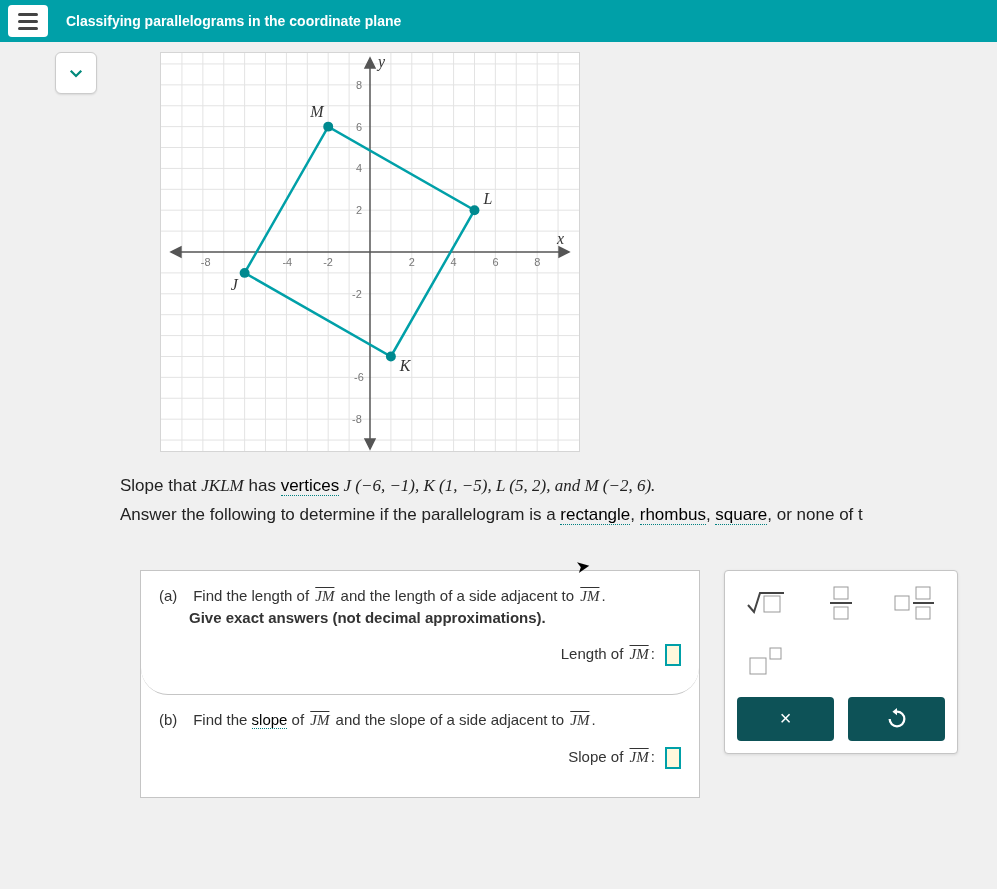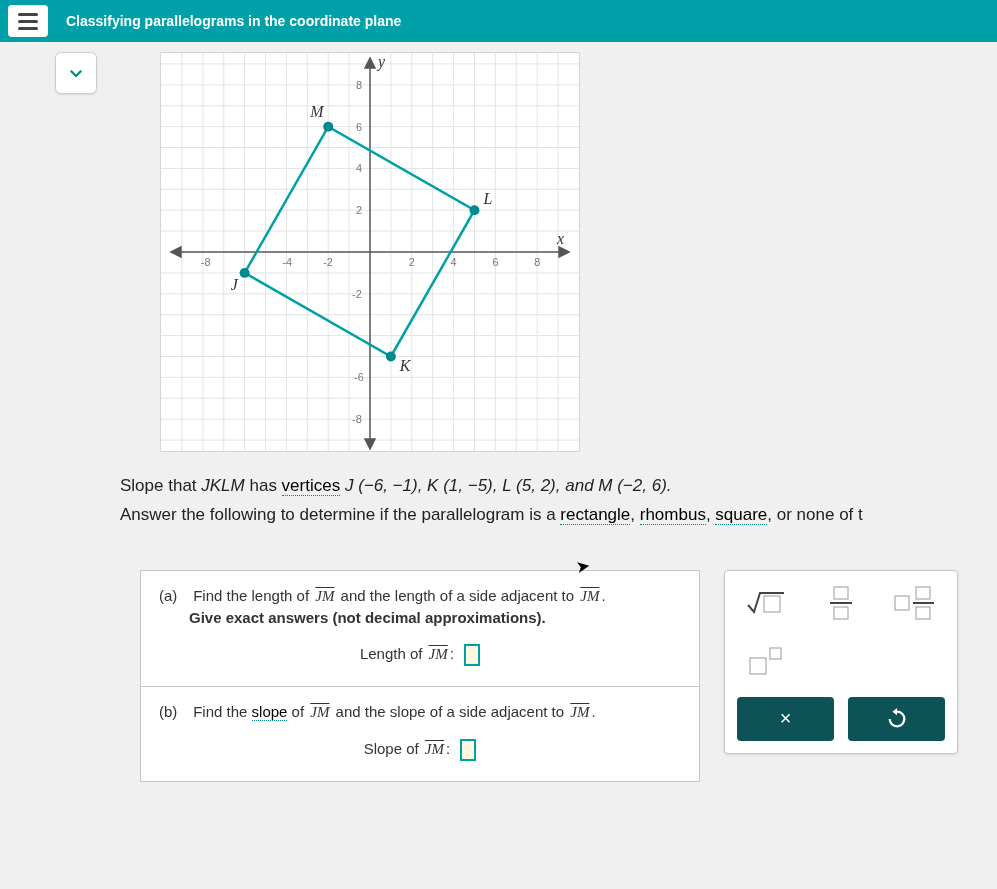--- a/index.html
+++ b/index.html
@@ -59,21 +59,21 @@
   }
   .graph-wrap svg { width:100%; height:100%; }
   .axis-num { font-size:11px; fill:#777; font-family:Arial; }
   .pt-label { font-size:16px; font-style:italic; fill:#333; font-family:'Times New Roman',serif; }
   .note-line {
     font-size: 17px;
     color: #222;
     line-height: 1.7;
     padding-left: 0;
   }
-  .it { font-style: italic; font-family:Liberation Sans, sans-serif; }
+  .it { font-style: italic; font-family:Liberation Serif, serif; }
   .link { color:#000000; border-bottom:1px dotted #008080; cursor:pointer; }
 
   .cursor-icon {
     position:absolute;
     left: 576px; top: 556px;
     font-size:17px;
     transform: rotate(-10deg);
   }
 
   .work-row {
@@ -83,24 +83,24 @@
     align-items:flex-start;
     padding-left: 20px;
   }
   .qbox {
     border:1px solid #c5c5c5;
     background:#fff;
     width: 560px;
     font-size:15px;
     color:#333;
   }
-  .qbox .seg { padding: 16px 18px 20px 18px; border-bottom:1px solid #c5c5c5;}
+  .qbox .seg { padding: 16px 18px 28px 18px; border-bottom:1px solid #c5c5c5;border-radius:27px;}
   .qbox .seg:last-child{border-bottom:none;}
   .plabel{display:inline-block; width:30px;}
-  .center-line{text-align:center; margin-top:18px;}
+  .center-line{text-align:right; margin-top:18px;}
   .ov{ text-decoration: overline; font-style:italic; font-family:'Times New Roman',serif; padding:0 2px;}
   .input-box{
     display:inline-block;
     width:16px; height:22px;
     border:2px solid #00a0a8;
     background:#fff8dc;
     vertical-align:middle;
     margin-left:6px;
   }
 

